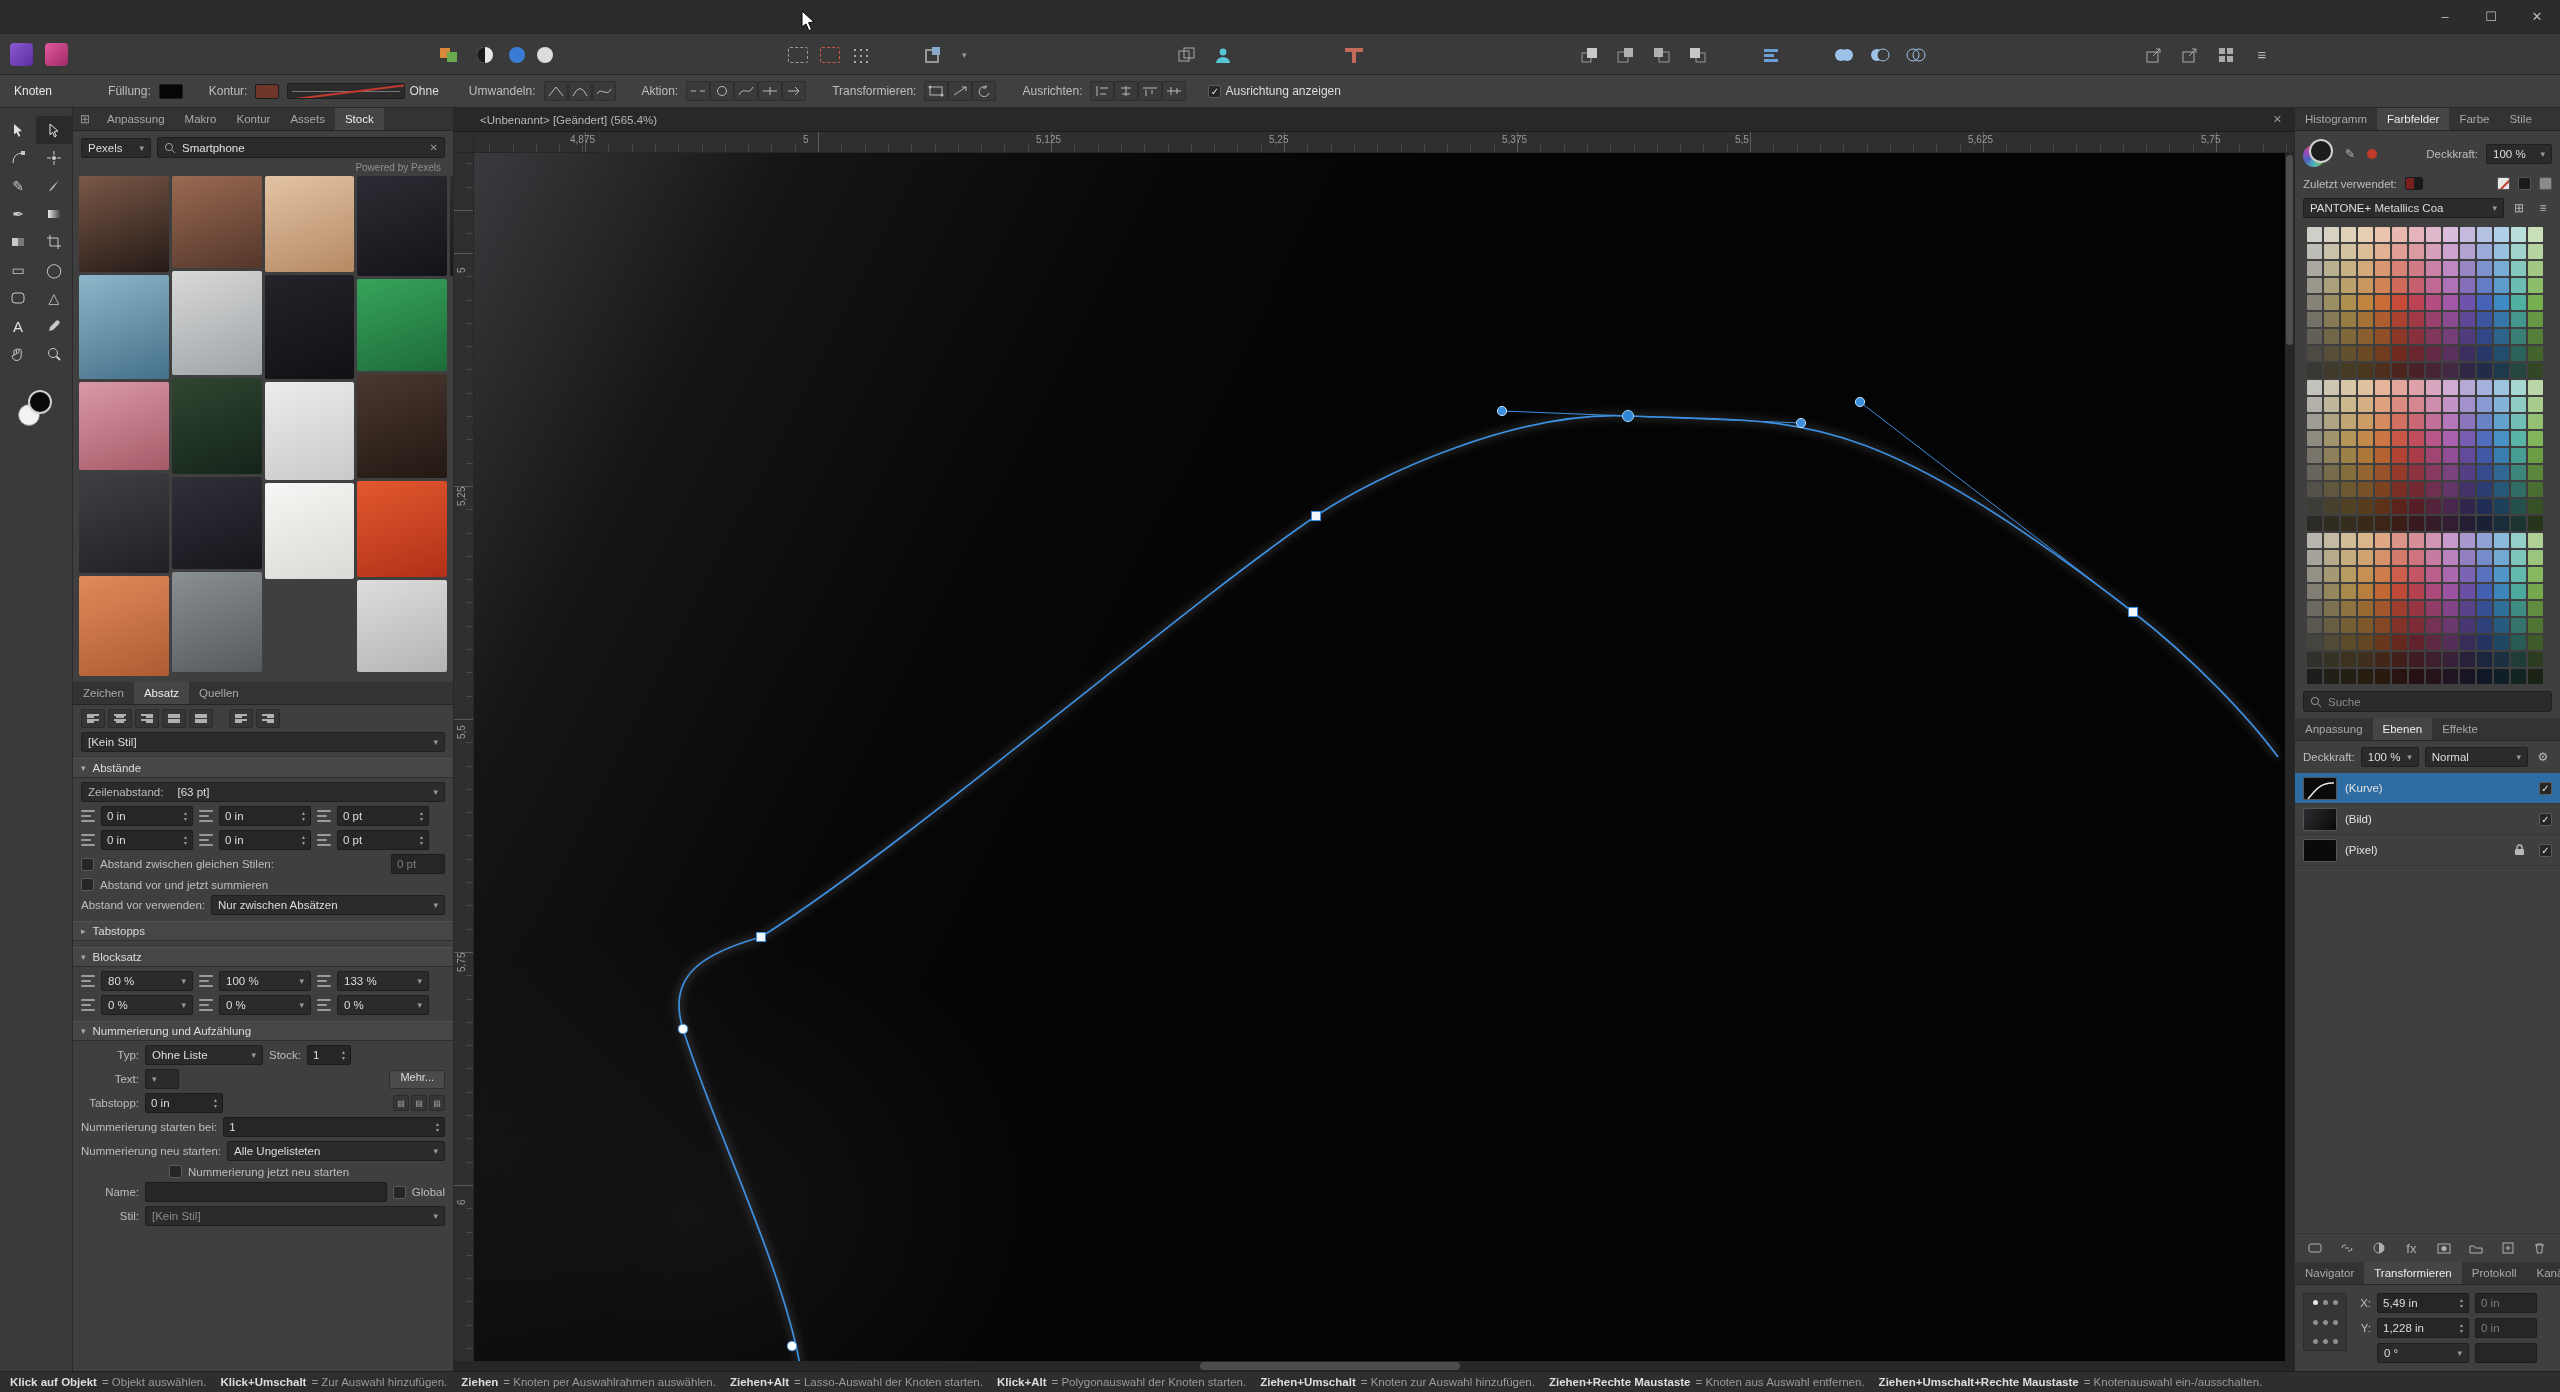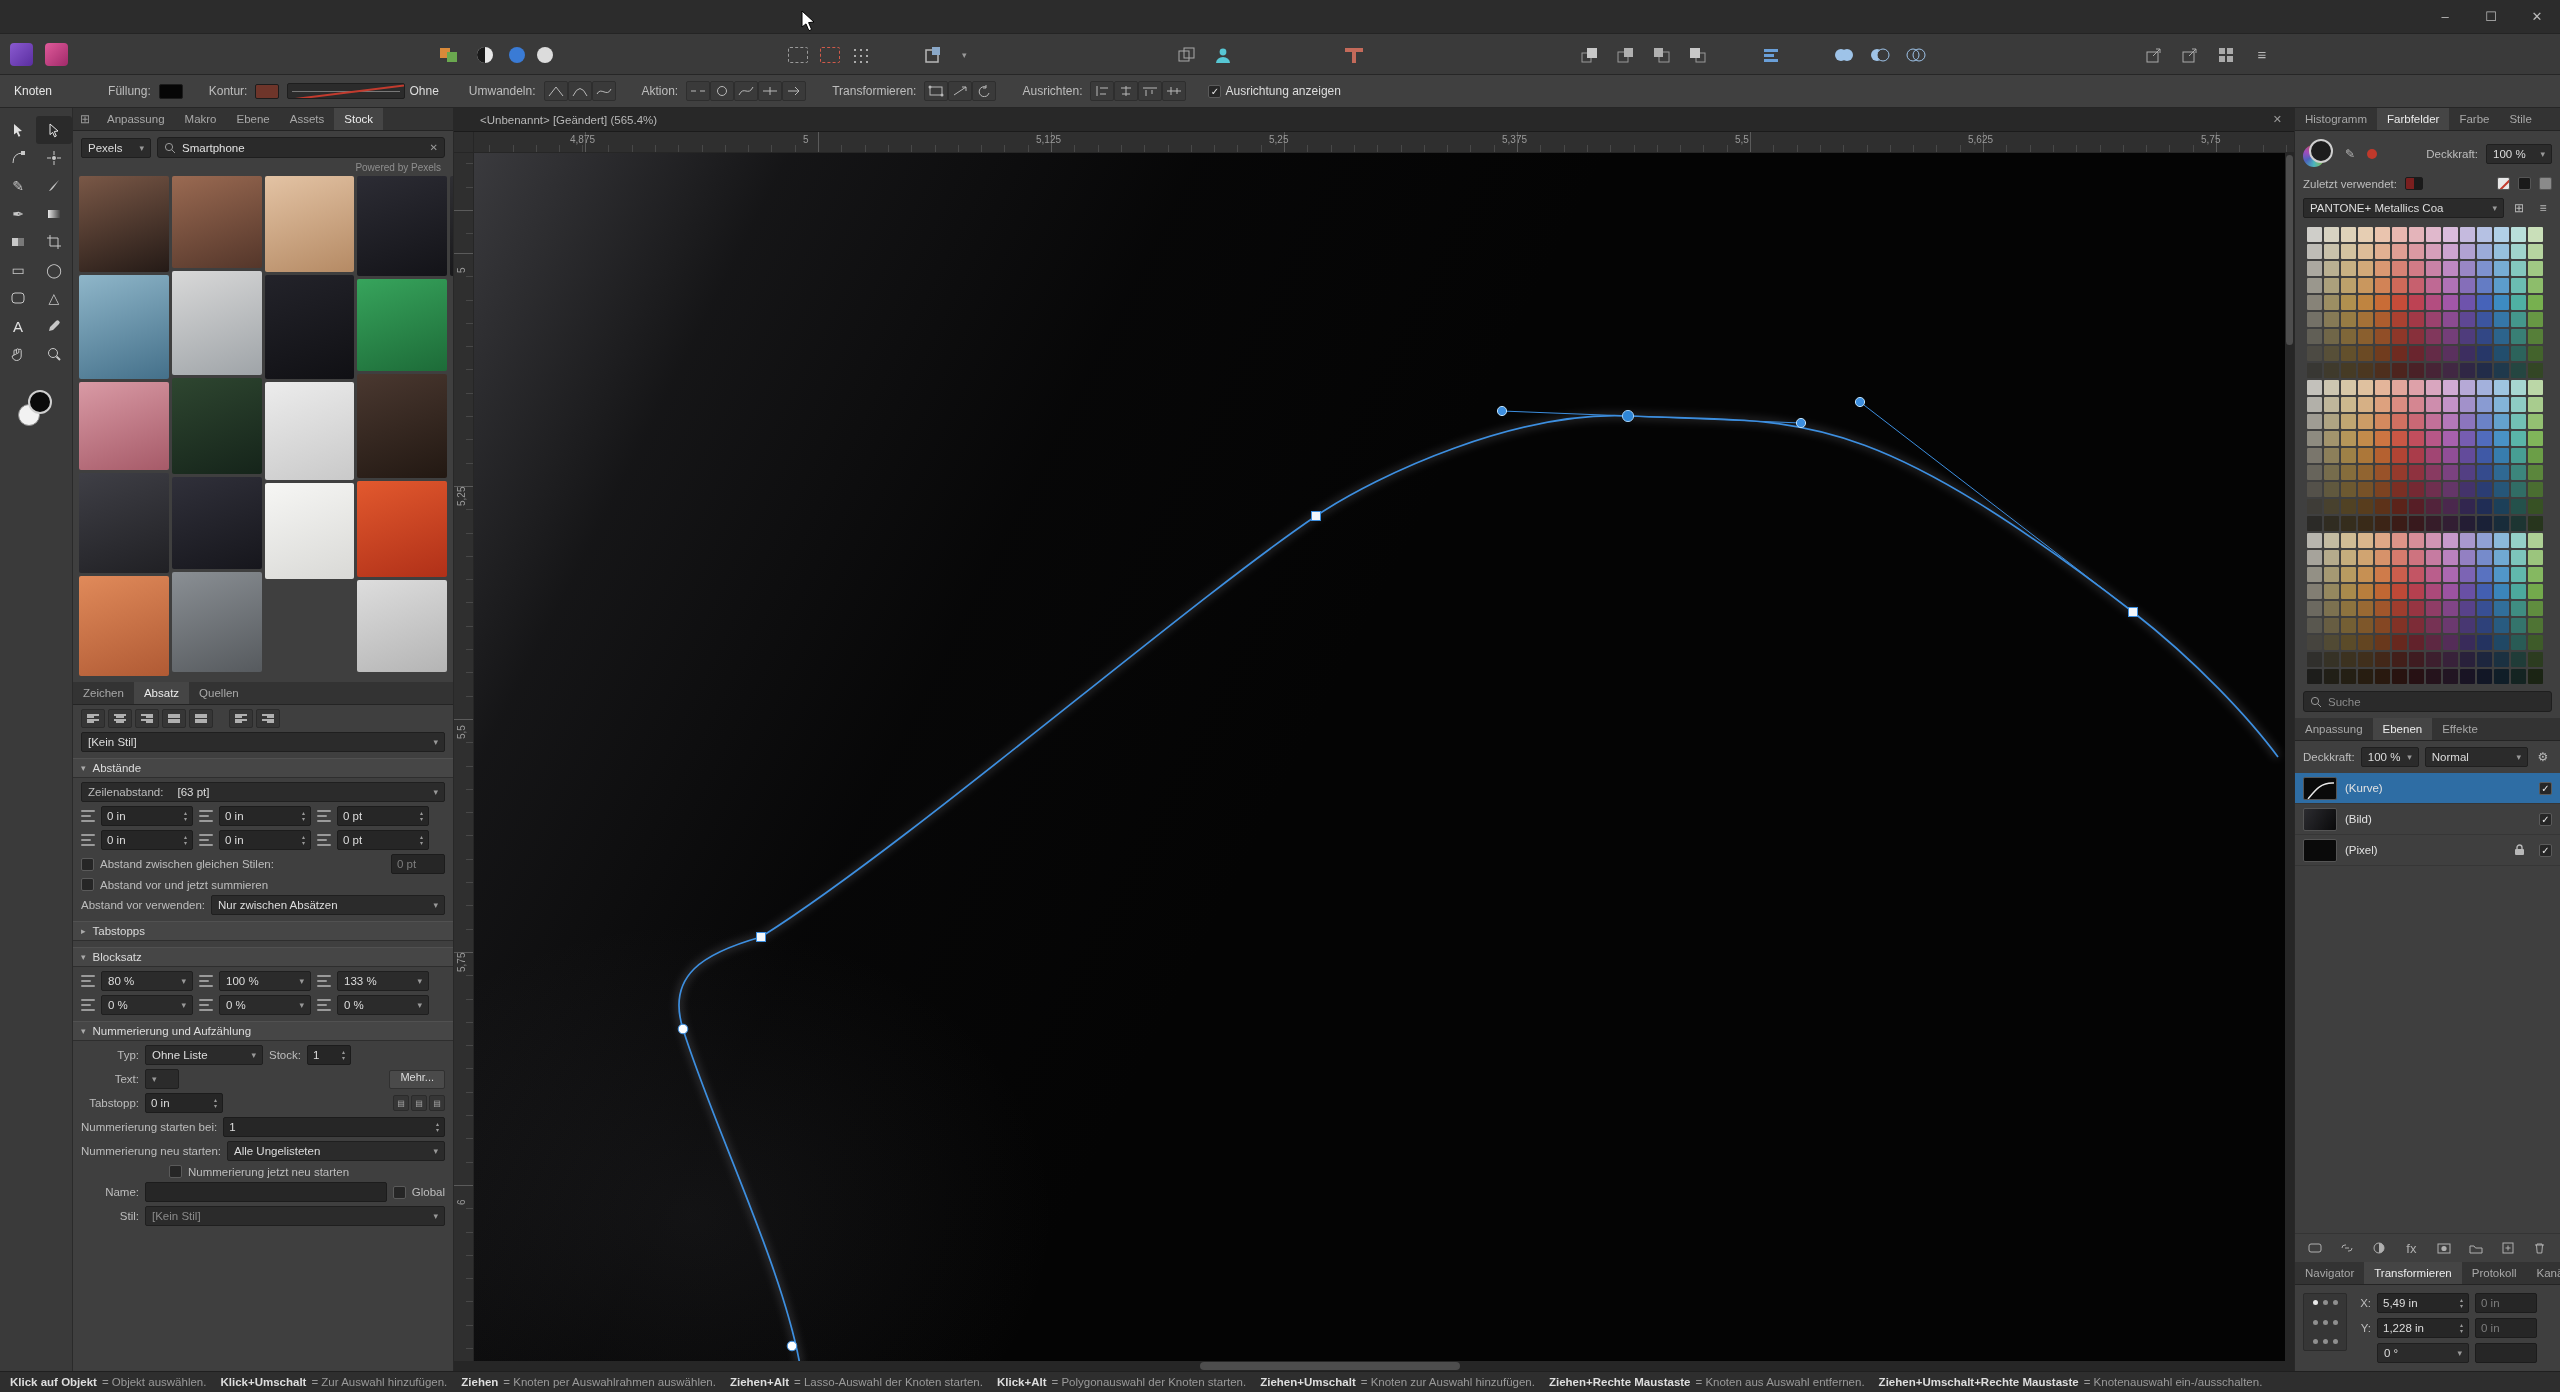--- a/index.html
+++ b/index.html
@@ -493,21 +493,21 @@
     <span id="cw-back"></span>
     <span id="cw-front"></span>
   </div>
 </div>
 
 <div id="leftpanel">
   <div class="ptabs" id="stock-tabs">
     <span class="ptab-icon">⊞</span>
     <span class="ptab">Anpassung</span>
     <span class="ptab">Makro</span>
-    <span class="ptab">Ebene</span>
+    <span class="ptab">Kontur</span>
     <span class="ptab">Assets</span>
     <span class="ptab active">Stock</span>
   </div>
   <div id="stockbar">
     <span class="combo provider">
         <span>Pexels</span>
         <span class="caret">▾</span>
       </span>
     <span class="searchbox">
       <svg class="glyph" width="12" height="12">

